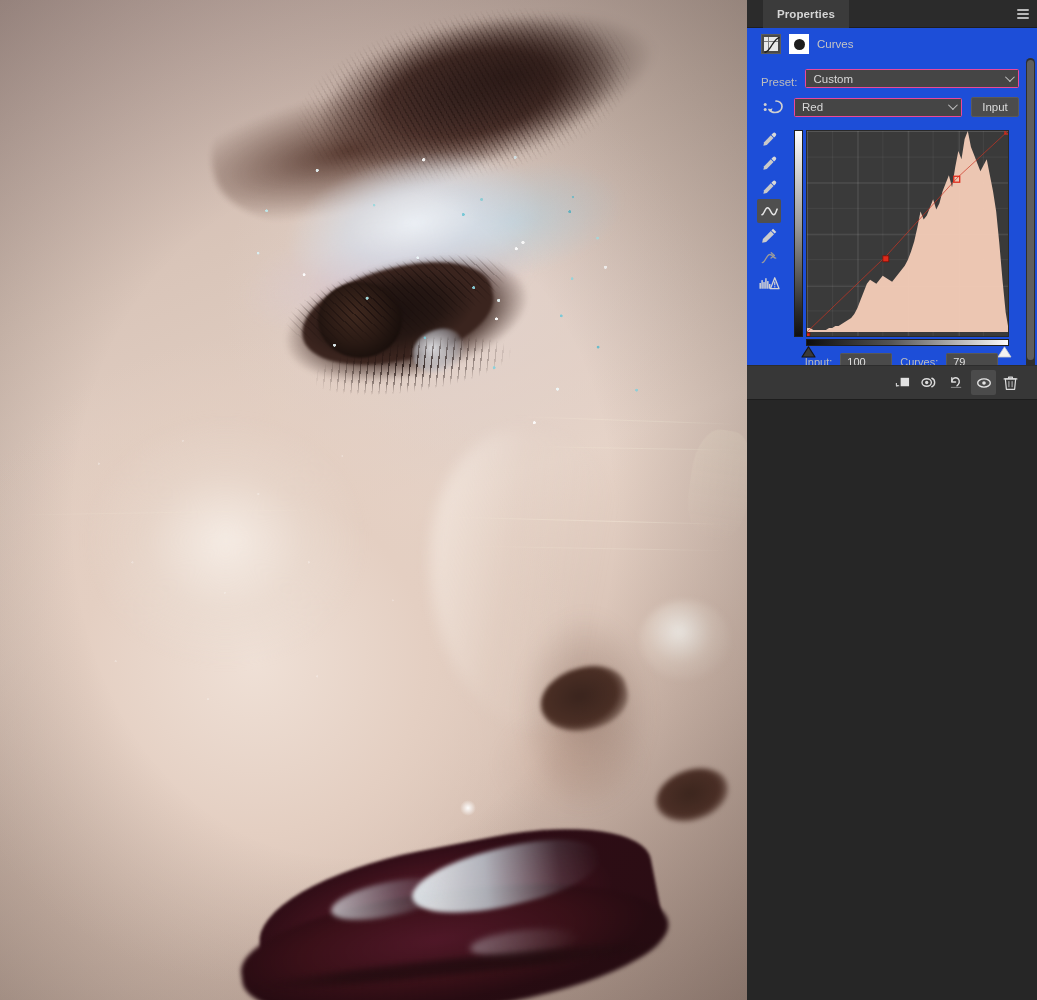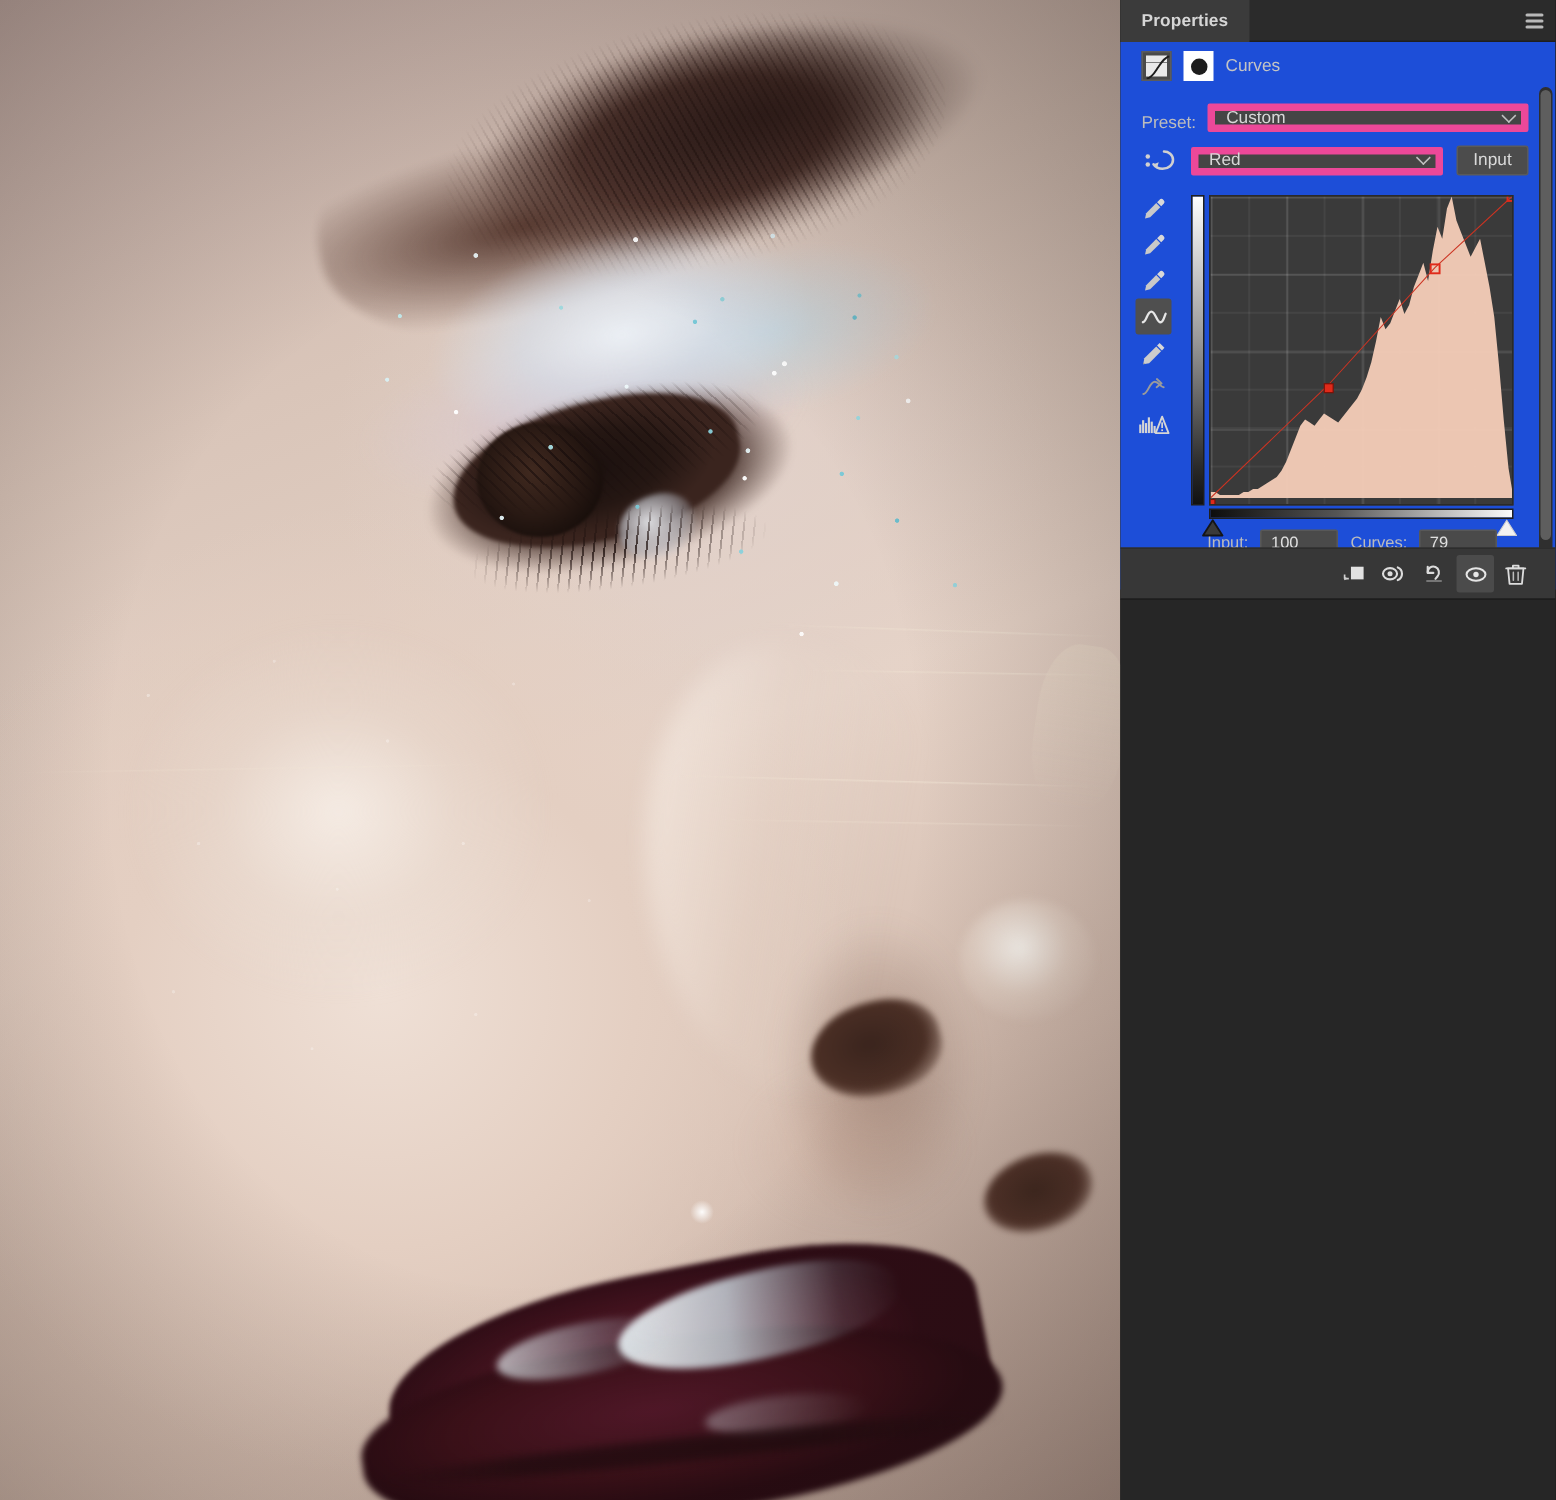--- a/index.html
+++ b/index.html
@@ -312,20 +312,21 @@
   }
   .tabbar{
     position:relative; height:28px; background:#2b2b2b;
     border-bottom:1px solid #1e1e1e;
   }
   .tab{
     display:inline-flex; align-items:center; height:28px;
     padding:0 14px; background:#3b3b3b;
     color:#d6d6d6; font-size:11.5px; font-weight:bold;
     letter-spacing:.1px;
+    margin-left:16px;
   }
   .panel-menu{
     position:absolute; right:6px; top:7px; width:16px; height:14px;
     display:flex; flex-direction:column; justify-content:center; gap:2.5px;
     padding:0 2px; cursor:pointer;
   }
   .panel-menu span{ display:block; height:1.6px; background:#b9b9b9; border-radius:1px; }
 
   .panel-body{ background:#1d4ed8; height:365px; position:relative; }
 
@@ -354,21 +355,21 @@
   .thumb-mask .dot{ width:11px; height:11px; border-radius:50%; background:#1d1d1d; }
   .adj-title{ color:#c4c4c4; font-size:11.5px; }
 
   .row-preset{
     display:flex; align-items:flex-end; gap:8px;
     padding:0 18px 0 14px; height:26px; margin-top:2px;
   }
   .lbl{ color:#bdbdbd; font-size:11.5px; white-space:nowrap; }
   .select{
     flex:1; position:relative; height:19px; background:#454545;
-    border:5px solid #ec4899; border-radius:1.5px;
+    border:1px solid #ec4899; border-radius:1.5px;
     display:flex; align-items:center; padding:0 18px 0 7px;
     color:#d8d8d8; font-size:11.5px; cursor:pointer;
   }
   .select .chev{
     position:absolute; right:6px; top:50%; width:7px; height:7px;
     margin-top:-4px;
     border-right:1.4px solid #c2c2c2; border-bottom:1.4px solid #c2c2c2;
     transform:rotate(45deg) translateY(-2px);
   }
 

